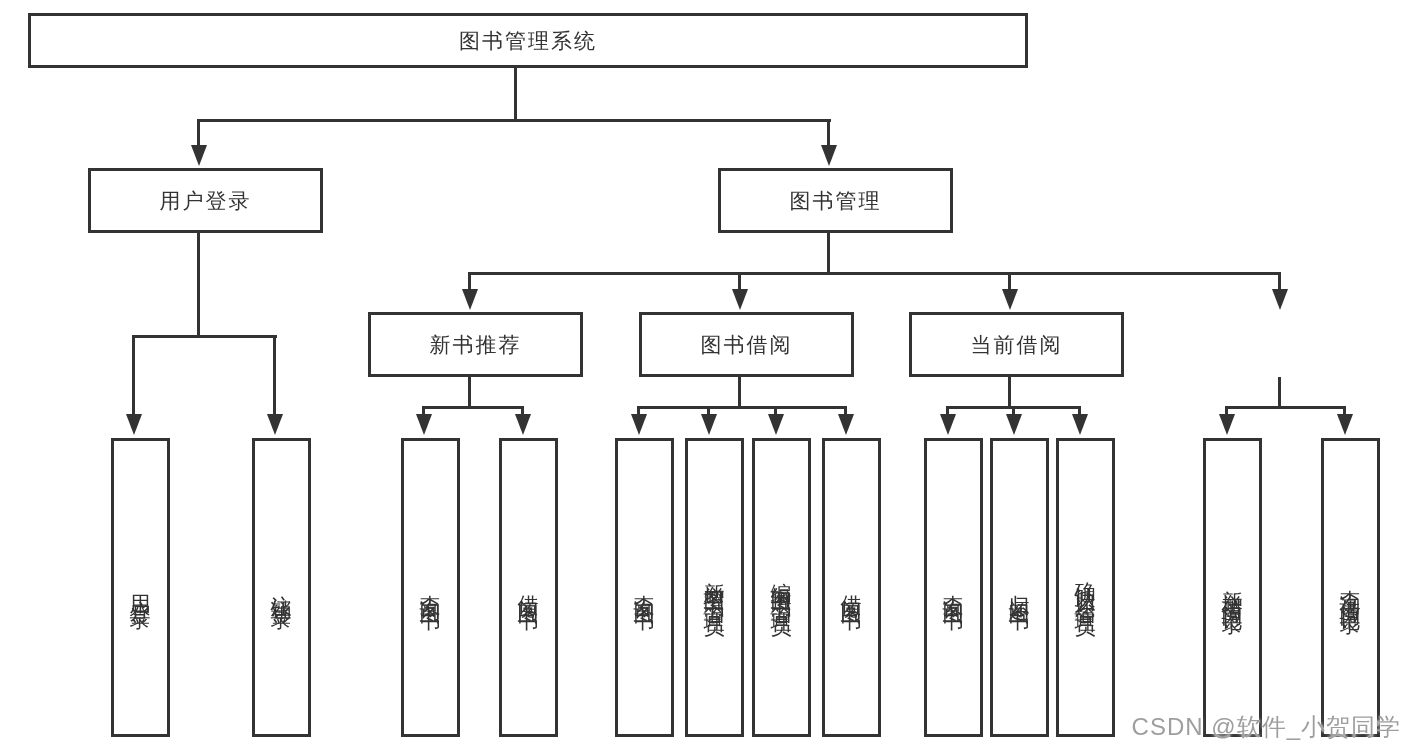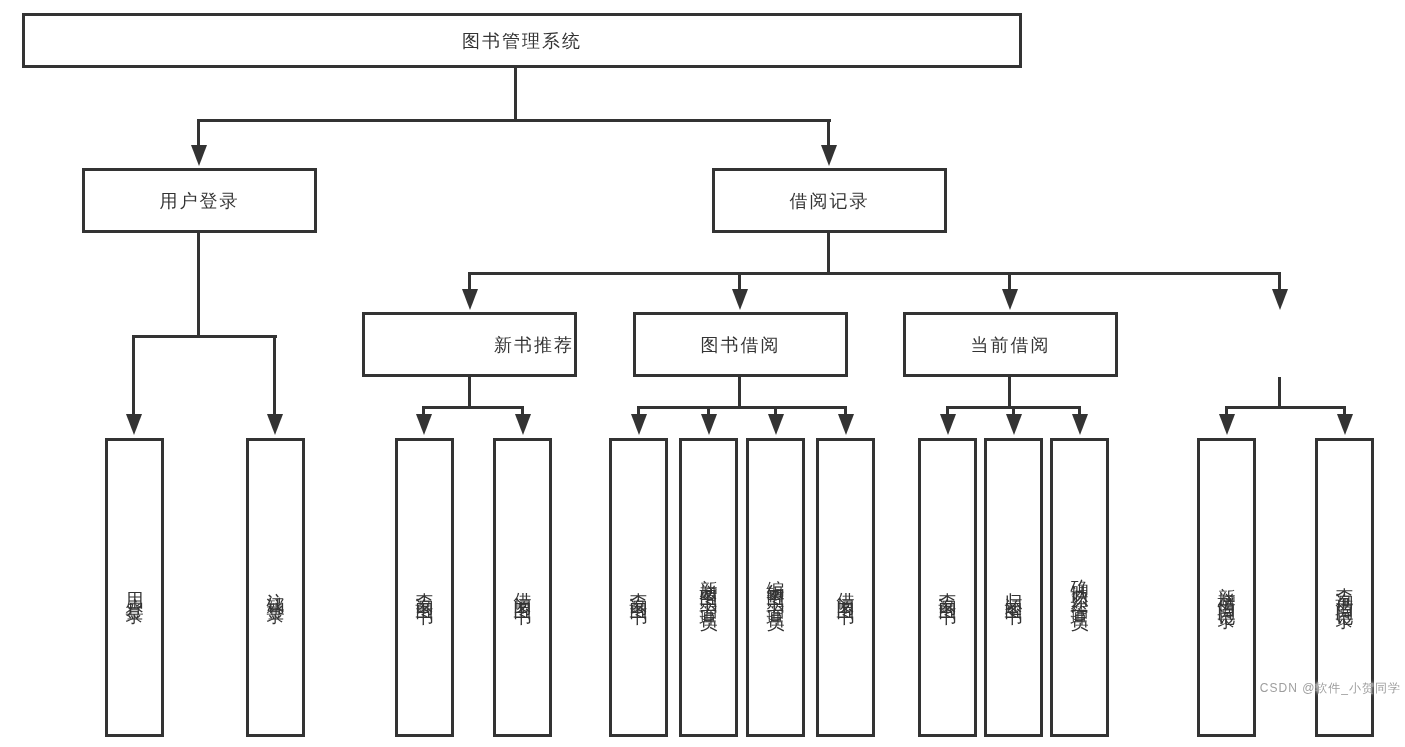--- a/index.html
+++ b/index.html
@@ -18,42 +18,43 @@
     color:var(--text);
   }
   .node{
     position:absolute;
     box-sizing:border-box;
     border:3px solid var(--line);
     background:var(--bg);
     display:flex;
     align-items:center;
     justify-content:center;
-    font-size:18px;
+    font-size:21px;
     letter-spacing:2px;
     color:var(--text);
+    margin-left:6px;
   }
   .node.v span{
     writing-mode:vertical-rl;
     text-orientation:mixed;
     letter-spacing:5px;
     line-height:1;
   }
   .vline{position:absolute;width:3px;background:var(--line);}
   .hline{position:absolute;height:3px;background:var(--line);}
   .ahead{
     position:absolute;width:0;height:0;
     border-left:8px solid transparent;
     border-right:8px solid transparent;
     border-top:21px solid var(--line);
   }
   .watermark{
     position:absolute;
-    top:680px;right:4px;
-    font-size:12px;
+    top:711px;right:4px;
+    font-size:24px;
     color:var(--wm);
     letter-spacing:1px;
     white-space:nowrap;
     text-shadow:0 0 2px #fff,0 0 4px #fff;
     z-index:5;
   }
 </style>
 </head>
 <body>
 
@@ -67,42 +68,42 @@
   <div class="hline" style="left:197px;top:119px;width:634px;"></div>
   <div class="vline" style="left:197px;top:119px;height:30px;"></div>
   <div class="ahead" style="left:191px;top:145px;"></div>
   <div class="vline" style="left:827px;top:119px;height:30px;"></div>
   <div class="ahead" style="left:821px;top:145px;"></div>
 
   <div class="node" style="left:82px;top:168px;width:235px;height:65px;">
     <span>用户登录</span>
   </div>
   <div class="node" style="left:712px;top:168px;width:235px;height:65px;">
-    <span>借阅记录</span>
+    <span>图书管理</span>
   </div>
 
   <div class="vline" style="left:197px;top:233px;height:102px;"></div>
   <div class="hline" style="left:132px;top:335px;width:145px;"></div>
   <div class="vline" style="left:132px;top:335px;height:80px;"></div>
   <div class="ahead" style="left:126px;top:414px;"></div>
   <div class="vline" style="left:273px;top:335px;height:80px;"></div>
   <div class="ahead" style="left:267px;top:414px;"></div>
 
   <div class="vline" style="left:827px;top:233px;height:39px;"></div>
   <div class="hline" style="left:468px;top:272px;width:813px;"></div>
   <div class="vline" style="left:468px;top:272px;height:19px;"></div>
   <div class="ahead" style="left:462px;top:289px;"></div>
   <div class="vline" style="left:738px;top:272px;height:19px;"></div>
   <div class="ahead" style="left:732px;top:289px;"></div>
   <div class="vline" style="left:1008px;top:272px;height:19px;"></div>
   <div class="ahead" style="left:1002px;top:289px;"></div>
   <div class="vline" style="left:1278px;top:272px;height:19px;"></div>
   <div class="ahead" style="left:1272px;top:289px;"></div>
 
-  <div class="node" style="left:362px;top:312px;width:215px;height:65px;justify-content:flex-end;">
+  <div class="node" style="left:362px;top:312px;width:215px;height:65px;">
     <span>新书推荐</span>
   </div>
   <div class="node" style="left:903px;top:312px;width:215px;height:65px;">
     <span>当前借阅</span>
   </div>
   <div class="node" style="left:633px;top:312px;width:215px;height:65px;">
     <span>图书借阅</span>
   </div>
 
   <div class="vline" style="left:468px;top:377px;height:29px;"></div>

